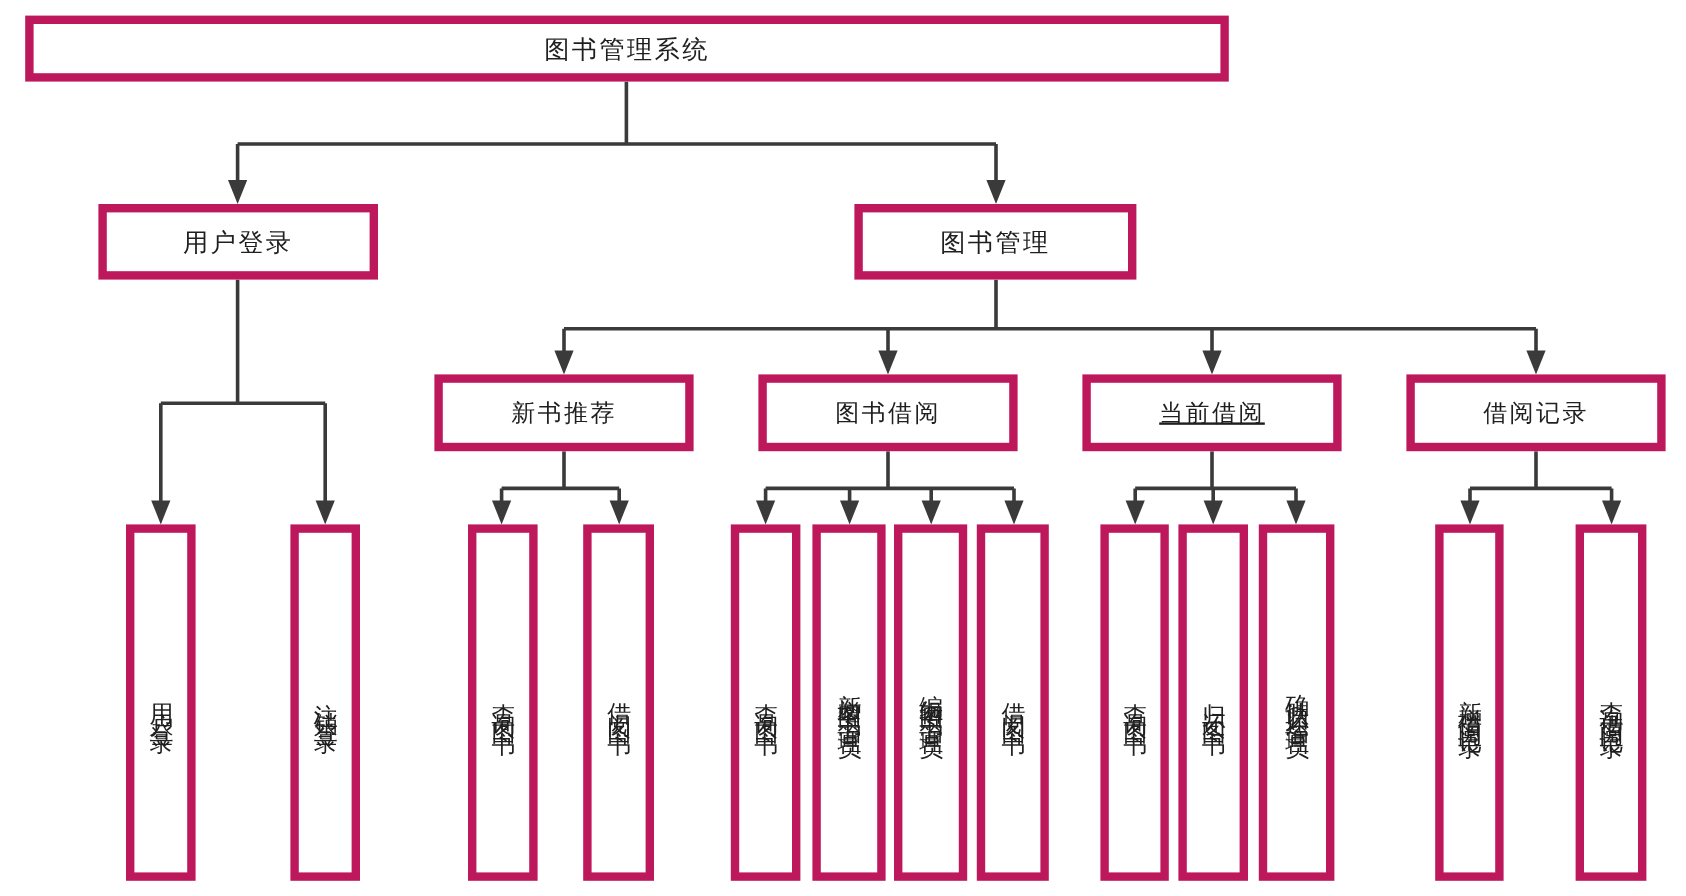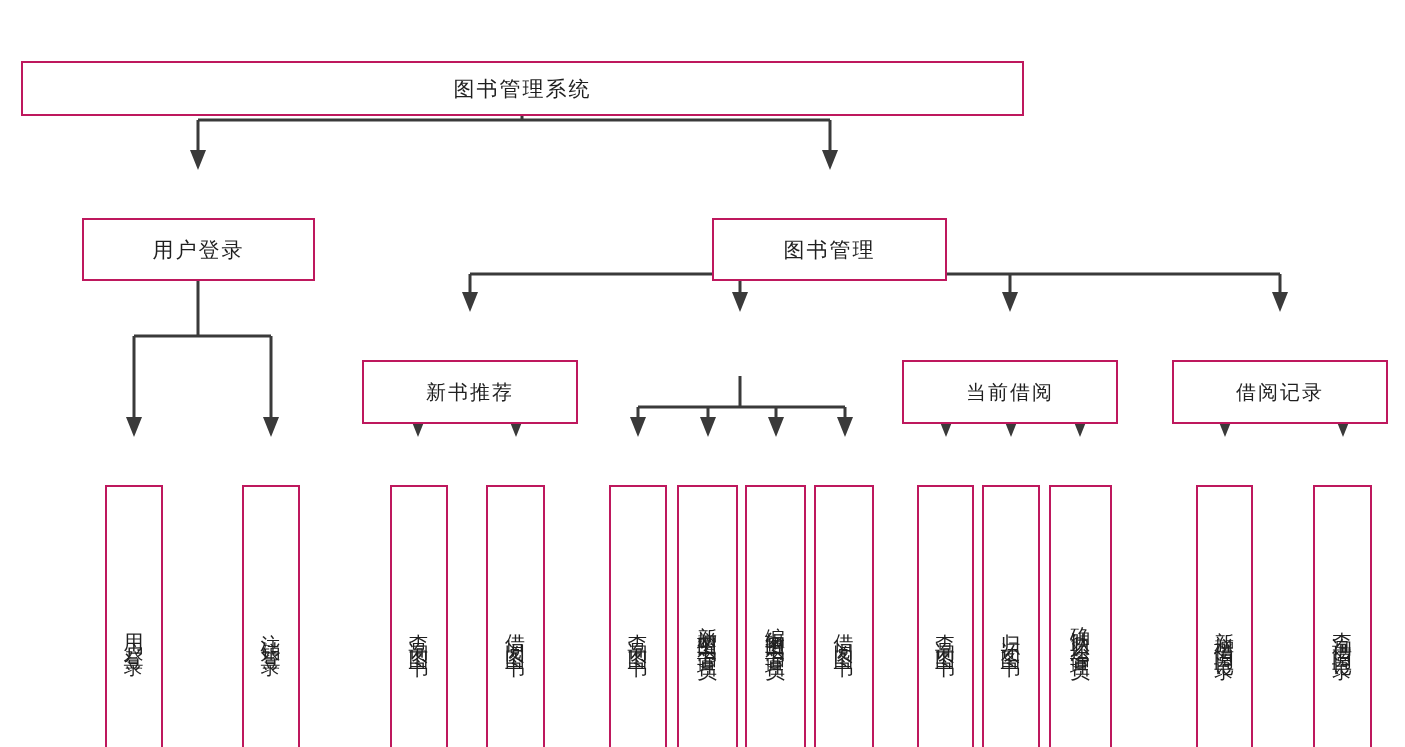--- a/index.html
+++ b/index.html
@@ -13,39 +13,38 @@
   }
   .connectors {
     position: absolute;
     left: 0; top: 0;
     width: 1405px; height: 747px;
     z-index: 1;
   }
   .box {
     position: absolute;
     box-sizing: border-box;
-    border: 2px solid #be185d;
+    border: 7px solid #be185d;
     background: #ffffff;
     display: flex;
     align-items: center;
     justify-content: center;
     color: #1f1f1f;
     font-size: 21px;
     letter-spacing: 2px;
     z-index: 2;
     text-align: center;
-    margin-top: 48px;
   }
   .root-box   { left: 21px;  top: 13px;  width: 1003px; height: 55px; }
   .l2-a       { left: 82px;  top: 170px; width: 233px;  height: 63px; }
   .l2-b       { left: 712px; top: 170px; width: 235px;  height: 63px; }
   .l3         { top: 312px;  width: 216px; height: 64px; font-size: 20px; }
   .l3-a { left: 362px; }
   .l3-b { left: 632px; }
-  .l3-c { left: 902px; }
+  .l3-c { left: 902px; text-decoration: underline; }
   .l3-d { left: 1172px; font-family: Liberation Mono, monospace; }
   .leaf {
     top: 437px;
     height: 297px;
     width: 58px;
     writing-mode: vertical-rl;
     text-orientation: mixed;
     font-size: 20px;
     letter-spacing: 8px;
     line-height: 1;
@@ -111,20 +110,21 @@
       <polygon points="1335,417 1351,417 1343,437"></polygon>
     </g>
   </svg>
 
   <div class="box root-box">图书管理系统</div>
 
   <div class="box l2-a">用户登录</div>
   <div class="box l2-b">图书管理</div>
 
   <div class="box l3 l3-a">新书推荐</div>
+  <div class="box l3 l3-b">图书借阅</div>
   <div class="box l3 l3-c">当前借阅</div>
   <div class="box l3 l3-d">借阅记录</div>
 
   <div class="box leaf leaf-1">用户登录</div>
   <div class="box leaf leaf-2">注销登录</div>
 
   <div class="box leaf leaf-3">查询图书</div>
   <div class="box leaf leaf-4">借阅图书</div>
 
   <div class="box leaf leaf-5">查询图书</div>

